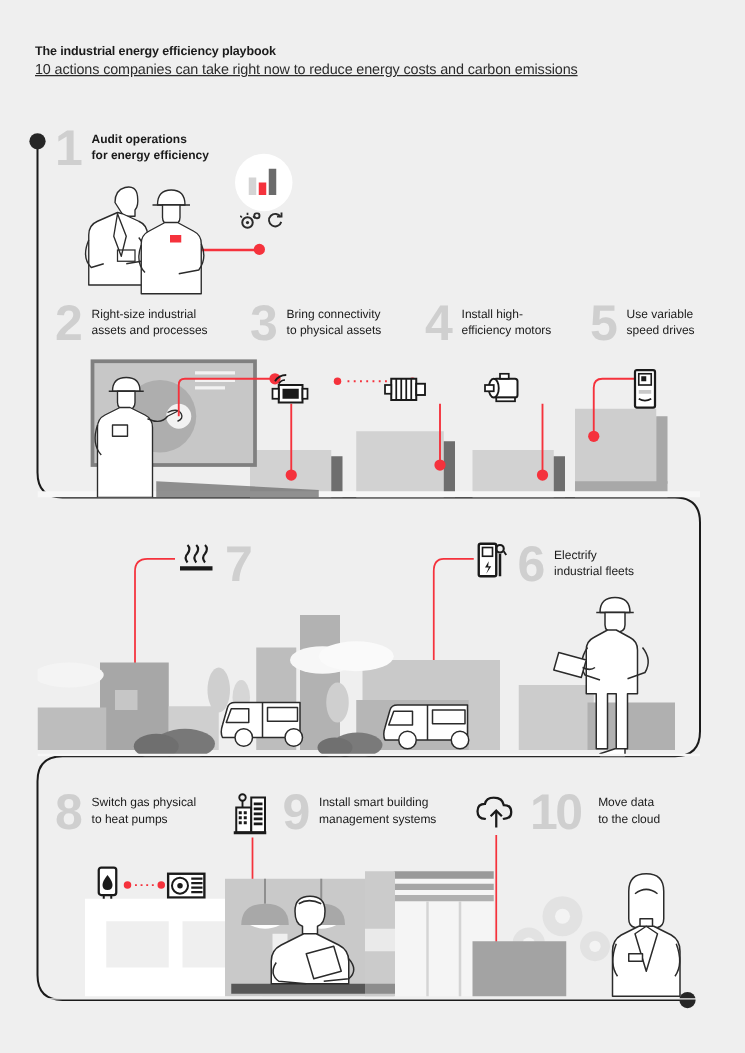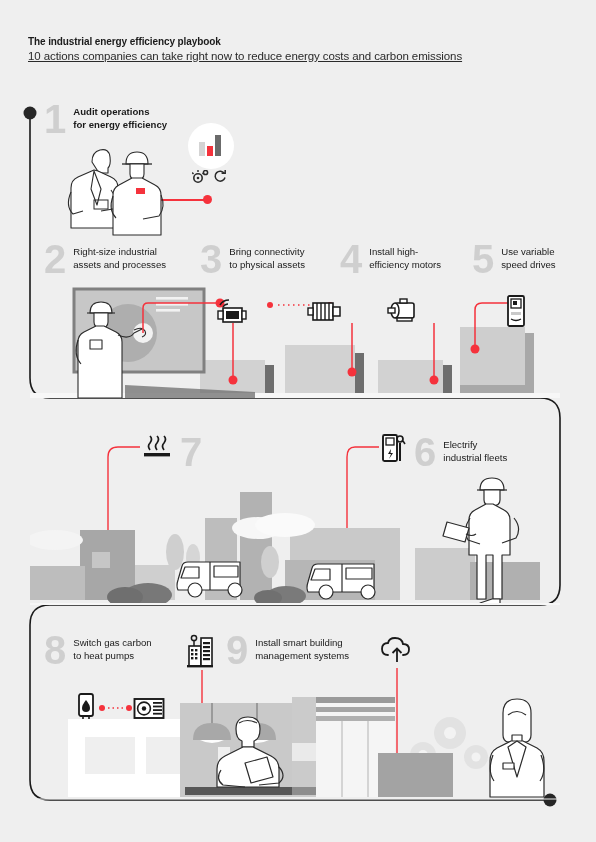--- a/index.html
+++ b/index.html
@@ -316,29 +316,36 @@
       <path d="M417,52 l22,6 l-4,14 l-22,-6 z"></path>
       <path d="M436,64 q6,3 10,0" fill="none"></path>
       <path d="M462,129 l-12,4 l0,4 l20,0 l0,-8 z"></path>
     </g>
     <line x1="530" y1="134" x2="0" y2="134" stroke="#f7f7f7" stroke-width="2"></line>
   </svg>
 
   <div class="step" style="left:44px;top:634px;">
     <div class="step-num">8</div>
     <div class="step-txt reg">
-      <div>Switch gas carbon</div>
+      <div>Switch gas physical</div>
       <div>to heat pumps</div>
     </div>
   </div>
   <div class="step" style="left:226px;top:634px;">
     <div class="step-num">9</div>
     <div class="step-txt reg">
       <div>Install smart building</div>
       <div>management systems</div>
+    </div>
+  </div>
+  <div class="step" style="left:424px;top:634px;">
+    <div class="step-num ten">10</div>
+    <div class="step-txt reg" style="margin-left:6px;">
+      <div>Move data</div>
+      <div>to the cloud</div>
     </div>
   </div>
 
   <svg class="lbl-ico" style="left:186px;top:634px;" width="28" height="34" viewBox="0 0 28 34">
     <rect x="3" y="12" width="12" height="20" fill="#fff" stroke="#1a1a1a" stroke-width="1.6"></rect>
     <rect x="15" y="4" width="11" height="28" fill="#fff" stroke="#1a1a1a" stroke-width="1.6"></rect>
     <g fill="#1a1a1a">
       <rect x="5" y="15" width="2.4" height="2.4"></rect>
         <rect x="9" y="15" width="2.4" height="2.4"></rect>
       <rect x="5" y="19" width="2.4" height="2.4"></rect>

